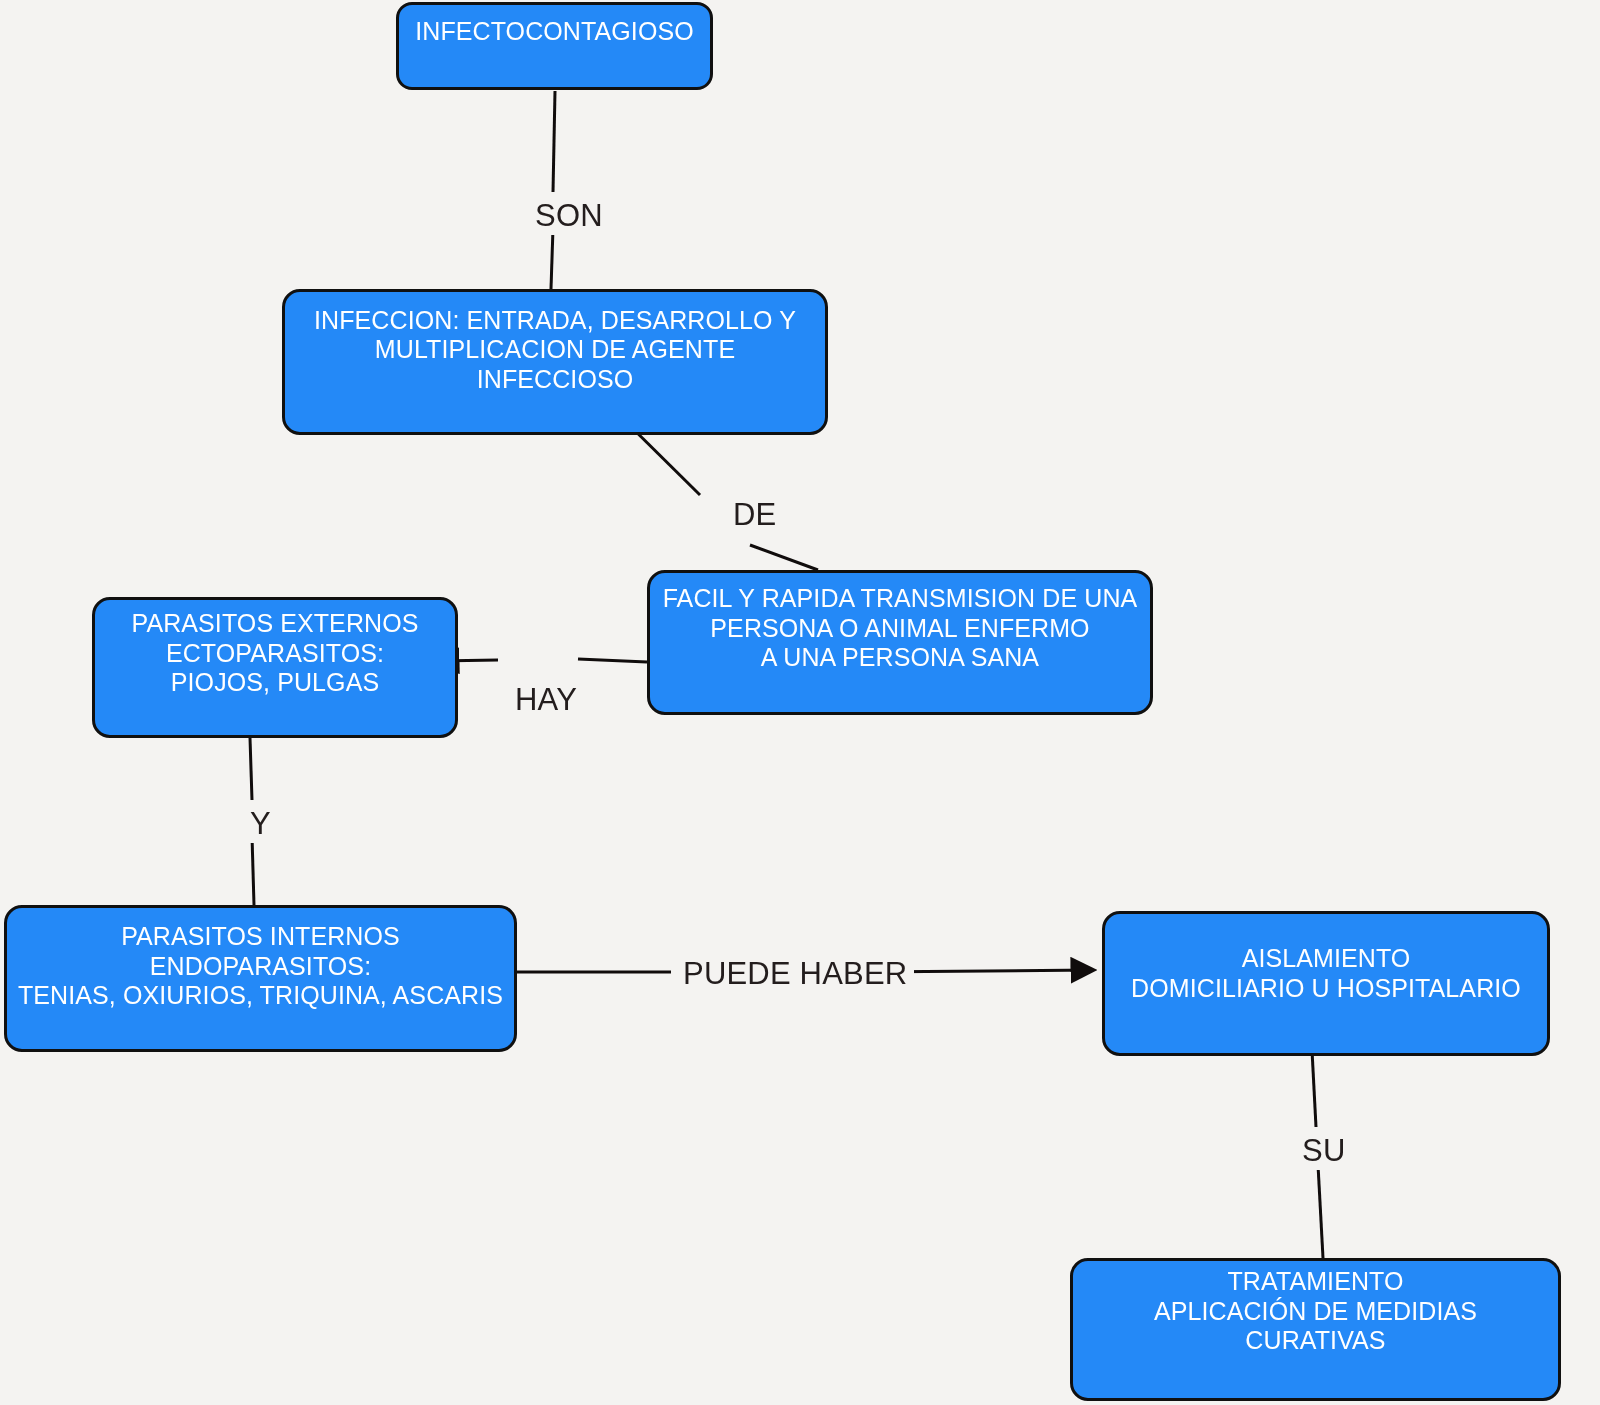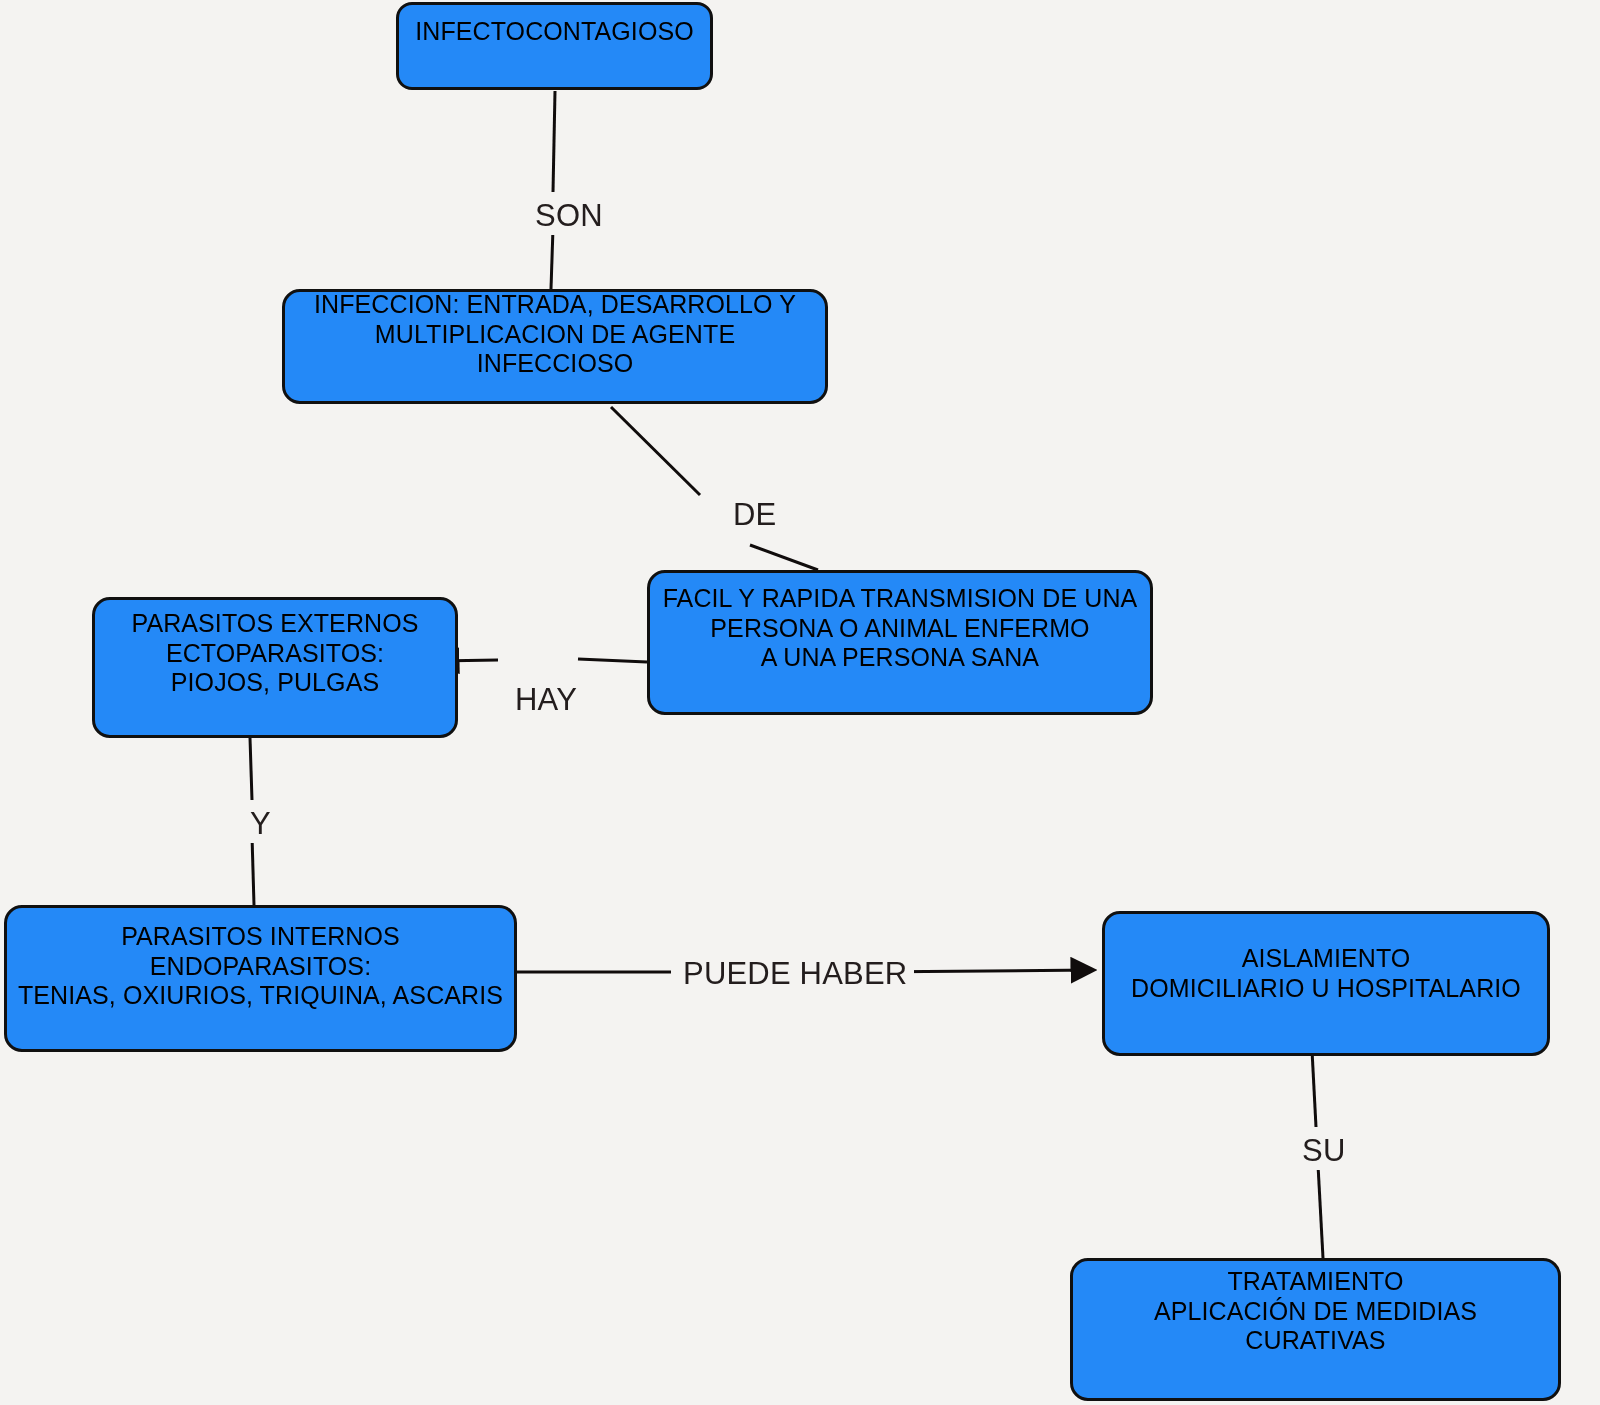--- a/index.html
+++ b/index.html
@@ -26,37 +26,37 @@
   .node {
     position: absolute;
     box-sizing: border-box;
     background: #2489f7;
     border: 3px solid #101010;
     border-radius: 18px;
     display: flex;
     align-items: center;
     justify-content: center;
     text-align: center;
-    color: #000000;
+    color: #ffffff;
     font-size: 25px;
     line-height: 1.18;
     letter-spacing: 0.1px;
     white-space: pre-line;
     padding: 0 10px;
   }
   .node-text {
     display: block;
     width: 100%;
     white-space: pre-line;
   }
   
   #node-infectocontagioso { left: 396px;  top: 2px;    width: 317px; height: 88px;  border-radius: 16px; }
   #node-infectocontagioso .node-text { transform: translateY(-14px); }
 
-  #node-infeccion        { left: 282px;  top: 289px;  width: 546px; height: 115px; justify-content: flex-end; }
+  #node-infeccion        { left: 282px;  top: 289px;  width: 546px; height: 146px; justify-content: flex-end; }
   #node-infeccion .node-text { transform: translateY(-12px); }
 
   #node-transmision      { left: 647px;  top: 570px;  width: 506px; height: 145px; }
   #node-transmision .node-text { transform: translateY(-14px); }
 
   #node-ectoparasitos    { left: 92px;   top: 597px;  width: 366px; height: 141px; }
   #node-ectoparasitos .node-text { transform: translateY(-14px); }
 
   #node-endoparasitos    { left: 4px;    top: 905px;  width: 513px; height: 147px; }
   #node-endoparasitos .node-text { transform: translateY(-12px); }

